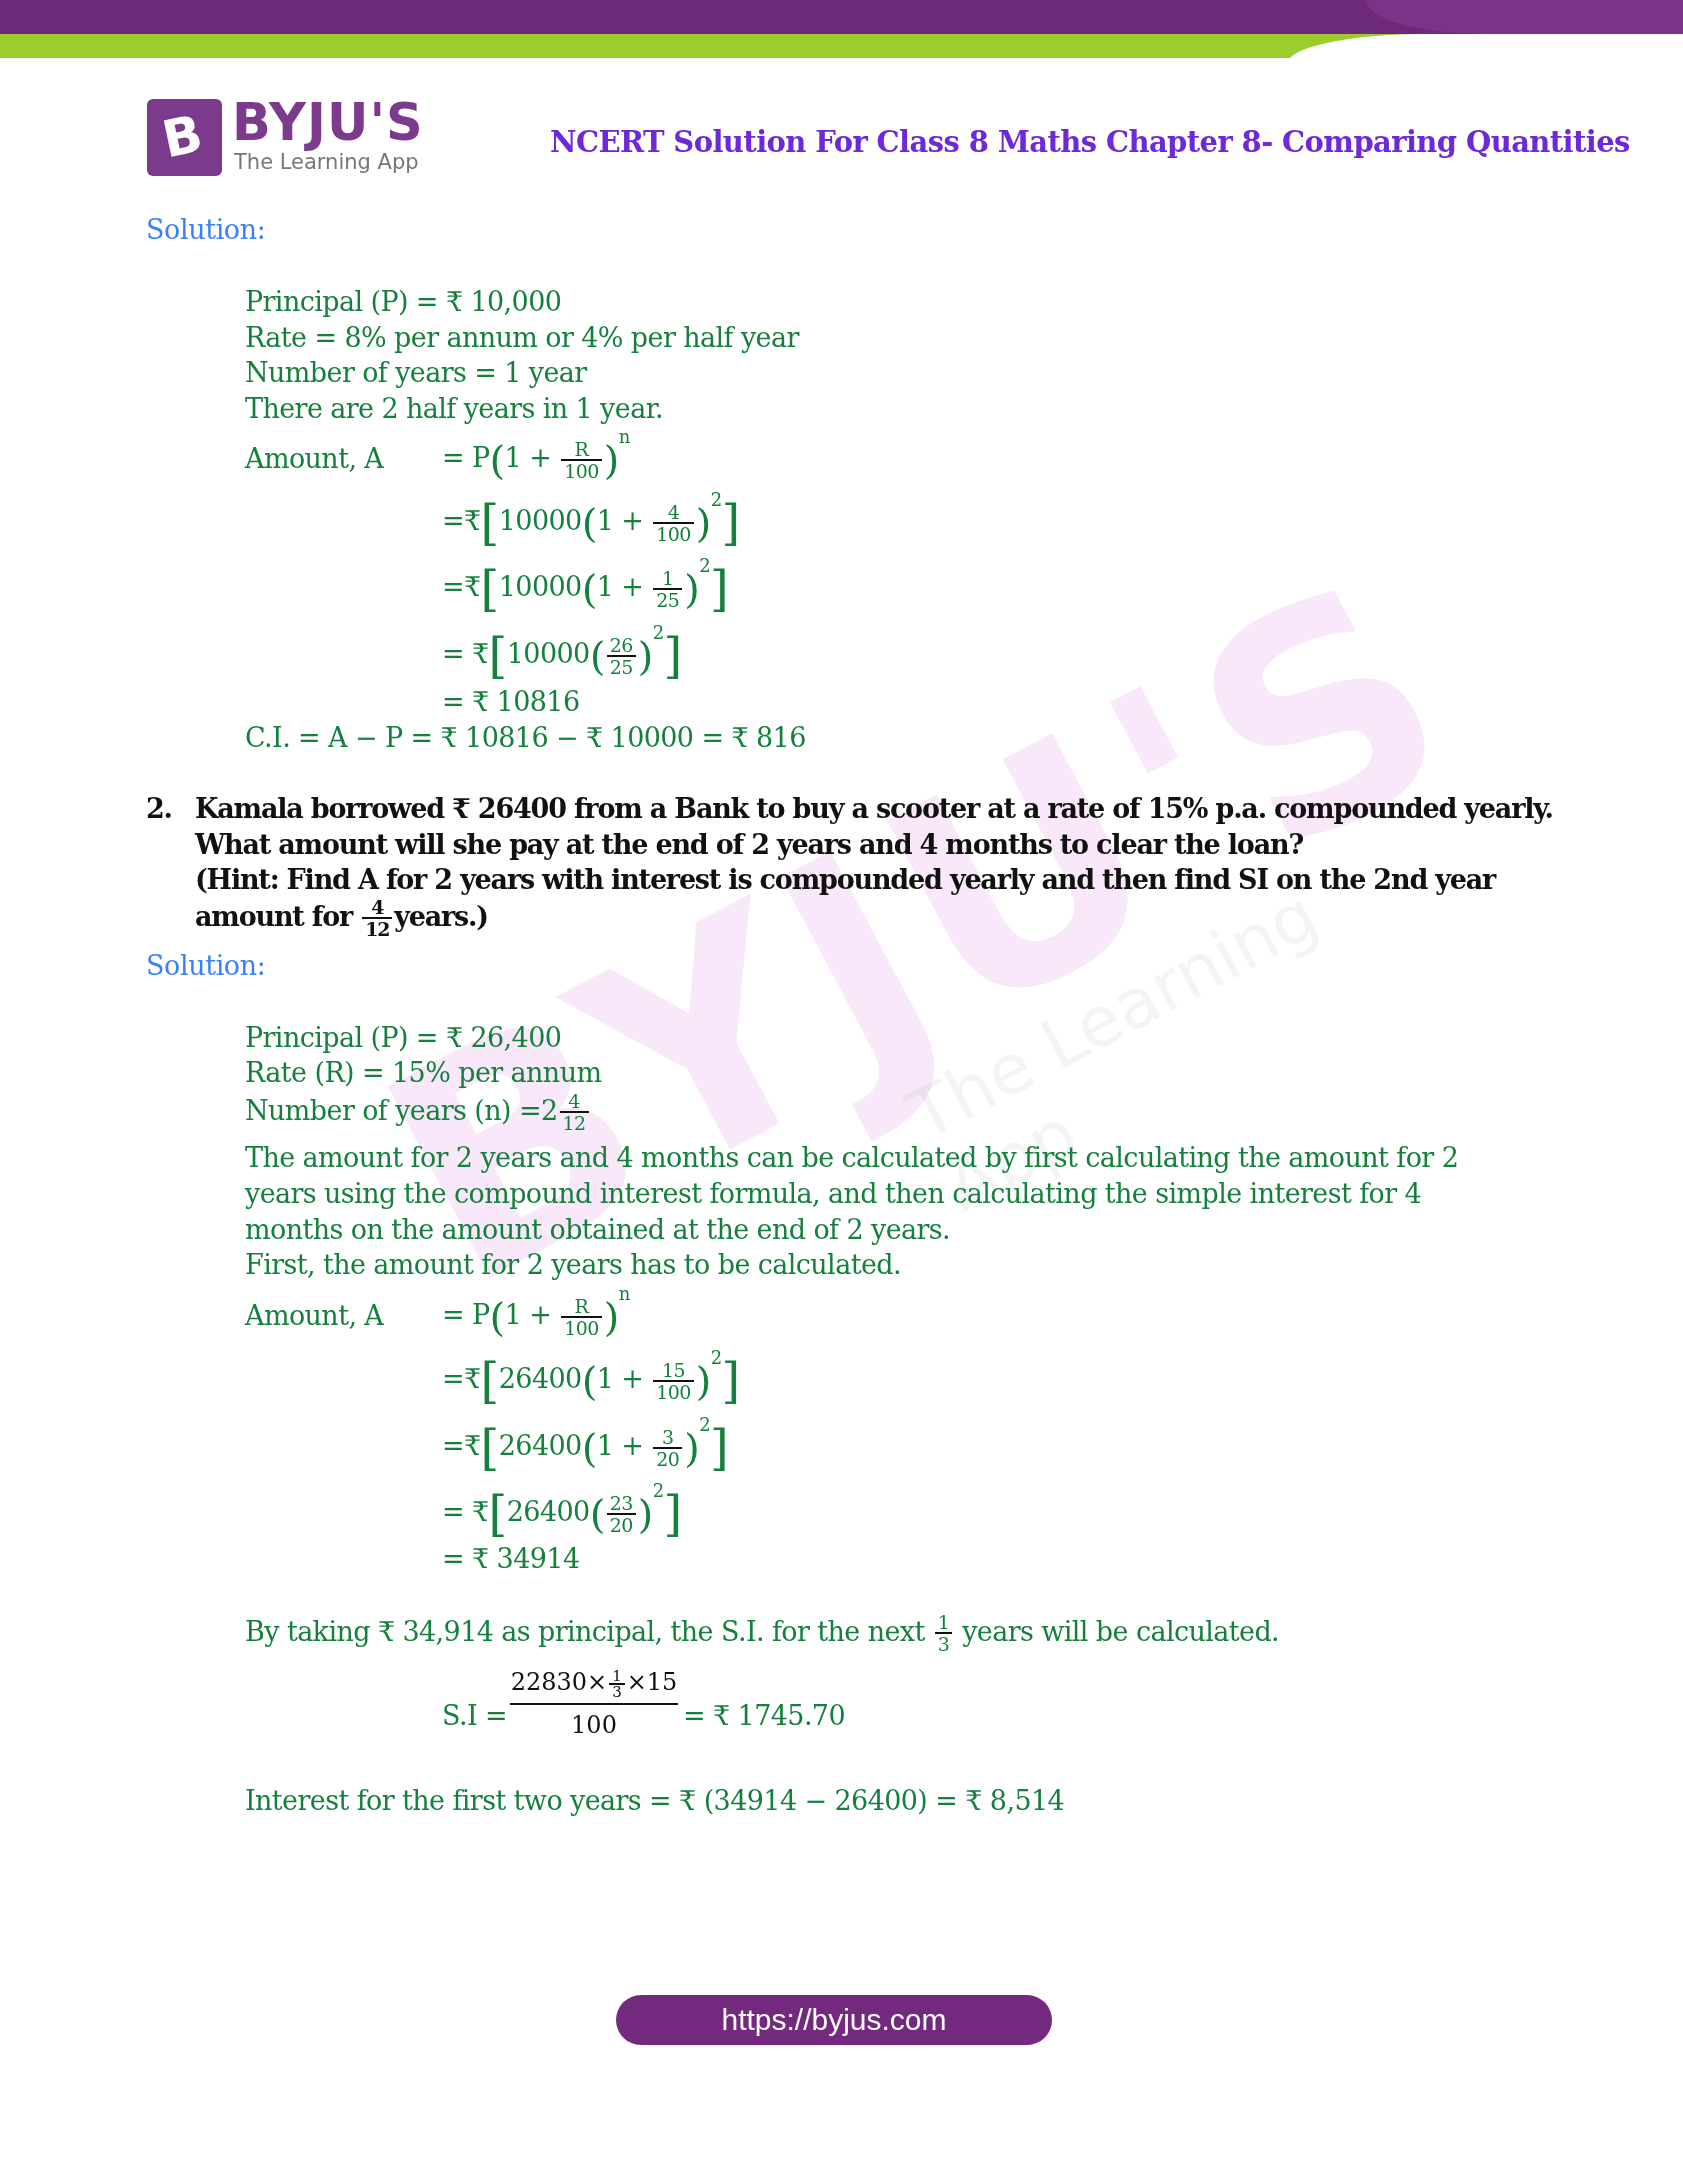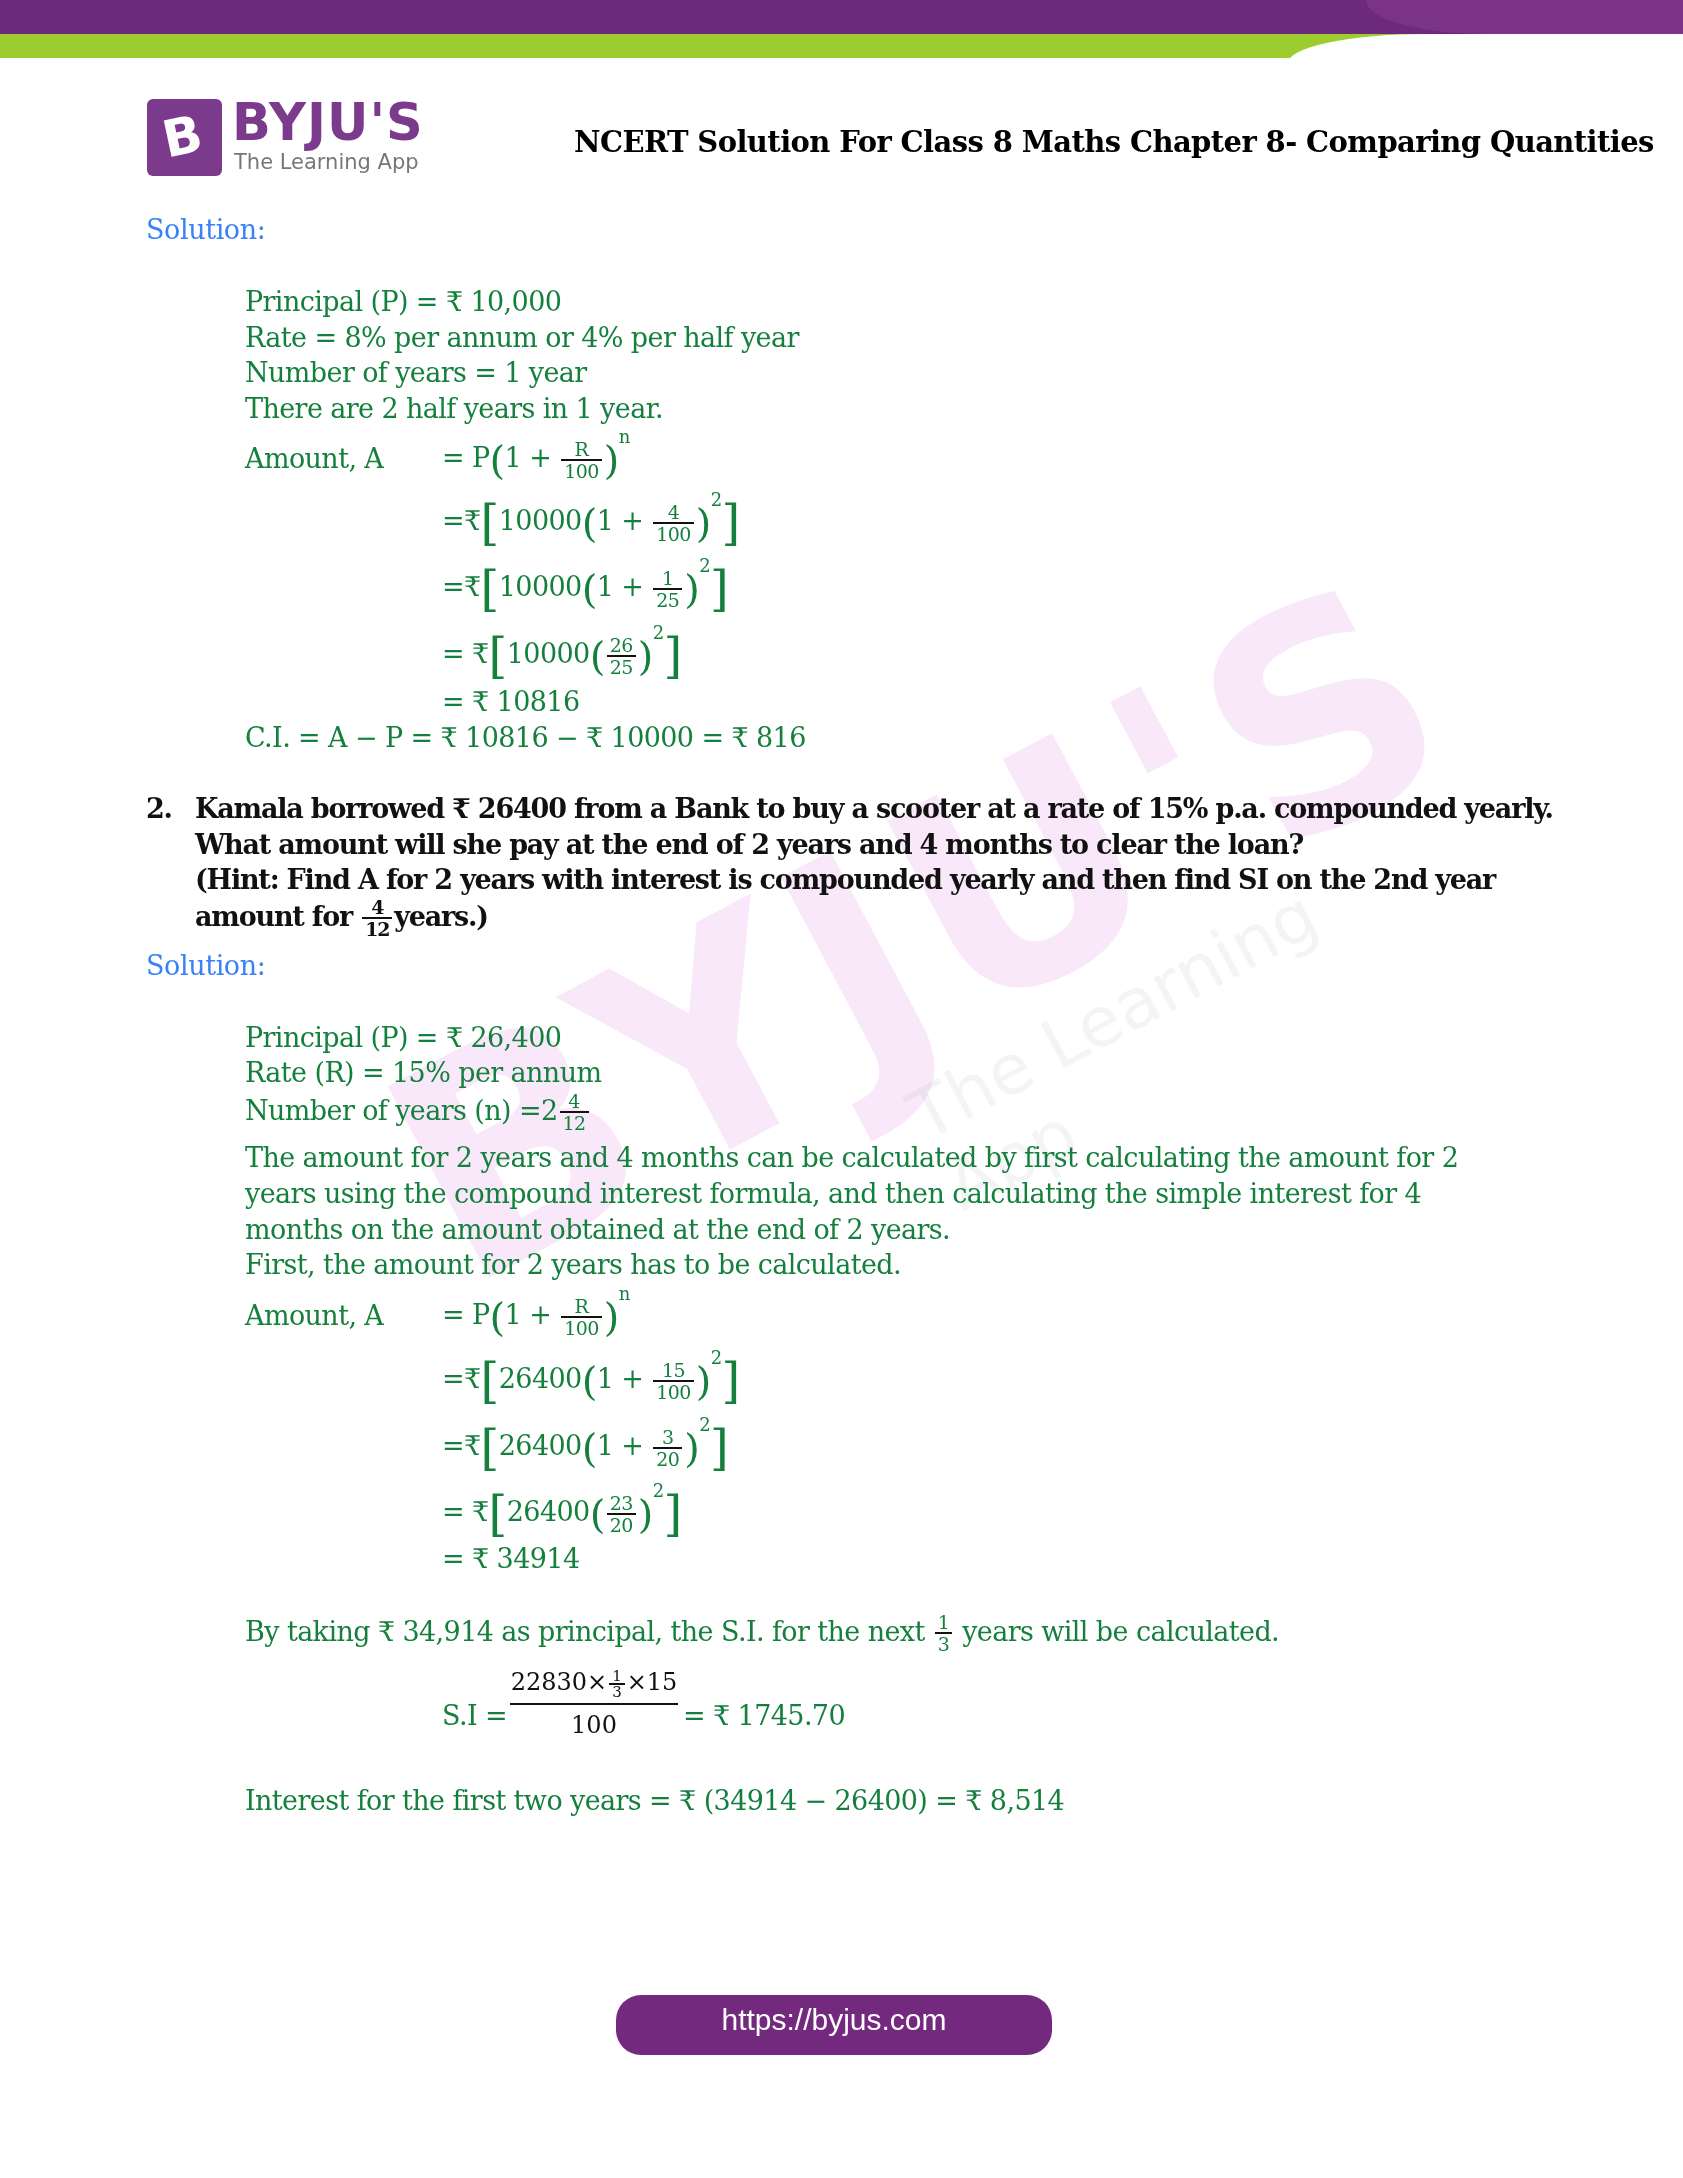--- a/index.html
+++ b/index.html
@@ -36,22 +36,22 @@
     }
     .logo-name {
       position: absolute; left: 85px; top: -6px; font-family: "DejaVu Sans", sans-serif;
       font-weight: bold; font-size: 51px; color: #7b3a8c; letter-spacing: 1px;
     }
     .logo-tag {
       position: absolute; left: 87px; top: 51px; font-family: "DejaVu Sans", sans-serif;
       font-size: 21px; color: #777;
     }
     .header-title {
-      position: absolute; left: 574px; top: 125px; font-size: 29px; font-weight: bold;
-      font-family: "DejaVu Serif", serif; letter-spacing: -0.6px; color: #000000;
+      position: absolute; left: 550px; top: 125px; font-size: 29px; font-weight: bold;
+      font-family: "DejaVu Serif", serif; letter-spacing: -0.6px; color: #6d28d9;
     }
     .watermark {
       position: absolute; left: 327px; top: 713px; width: 1089px; height: 614px;
       transform: rotate(-28deg); pointer-events: none;
     }
     .wm-text {
       position: absolute; left: 59px; top: 79px; font-family: "DejaVu Sans", sans-serif;
       font-weight: bold; font-size: 297px; color: rgba(200, 80, 210, 0.13); letter-spacing: 10px;
     }
     .wm-sub {
@@ -69,21 +69,21 @@
     }
     .frac {
       display: inline-block; vertical-align: middle; text-align: center; font-size: 19px; line-height: 20px; margin: 0 2px;
     }
     .frac .num { display: block; border-bottom: 2px solid #111; padding: 0 3px; }
     .frac .den { display: block; padding: 0 3px; }
     .paren { font-size: 40px; vertical-align: middle; font-weight: 300; }
     .brk { font-size: 48px; vertical-align: middle; font-weight: 300; }
     .sup { font-size: 18px; vertical-align: 24px; }
     .footer-pill {
-      position: absolute; left: 616px; top: 1995px; width: 436px; height: 60px;
+      position: absolute; left: 616px; top: 1995px; width: 436px; height: 50px;
       background: #732a7e; border-radius: 25px; color: #fff; text-align: center;
       font-family: "Liberation Sans", sans-serif; font-size: 30px; line-height: 50px;
     }
     .si-frac { position: absolute; text-align: center; font-size: 24px; }
   </style>
 </head>
 <body>
 
 <div class="band-purple"></div>
 <div class="band-purple-tail"></div>

